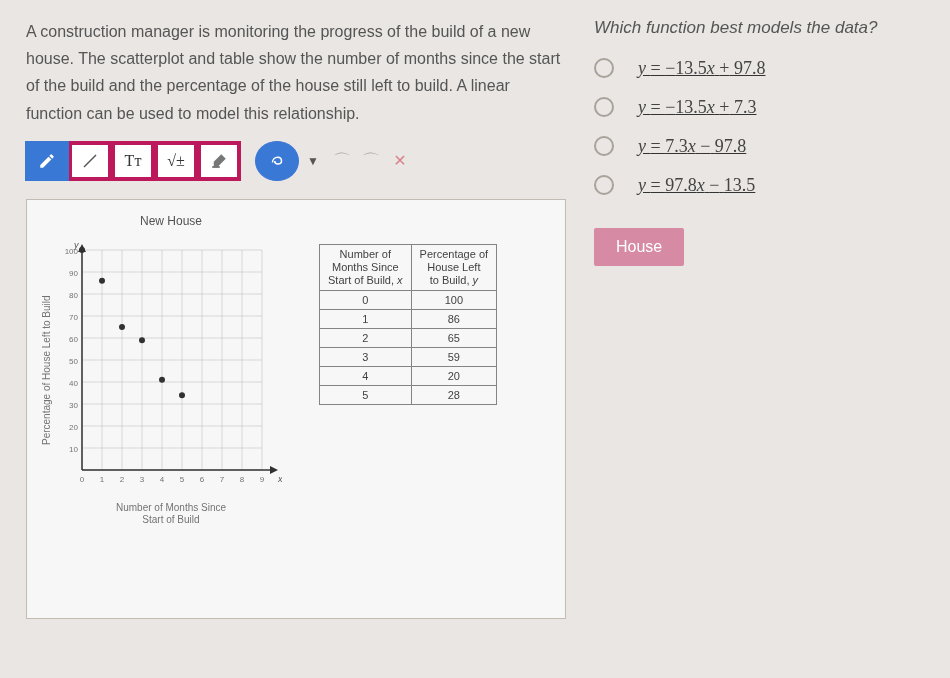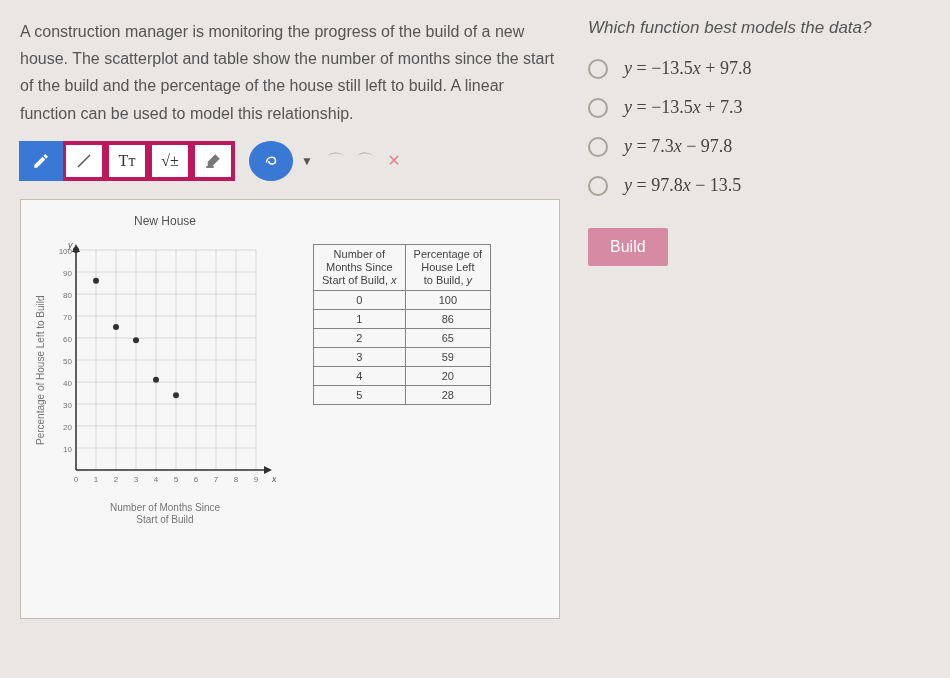--- a/index.html
+++ b/index.html
@@ -4,21 +4,21 @@
 <style>
   * { box-sizing: border-box; margin: 0; padding: 0; }
   body {
     font-family: Arial, Helvetica, sans-serif;
     background: #e9e6e3;
     width: 950px;
     height: 678px;
     overflow: hidden;
     color: #333;
   }
-  .container { display: flex; padding: 18px 20px; gap: 28px; }
+  .container { display: flex; padding: 18px 26px; gap: 28px; }
   .left { flex: 0 0 540px; }
   .right { flex: 1; }
   .problem-text {
     font-size: 16px;
     line-height: 1.7;
     color: #555;
     margin-bottom: 14px;
   }
   .question-text {
     font-size: 17px;
@@ -109,24 +109,25 @@
     padding: 3px 8px;
     text-align: center;
   }
   .data-table th {
     font-weight: normal;
     line-height: 1.2;
   }
   .options { margin-top: 4px; }
   .option {
     display: flex;
-    align-items: center;
-    gap: 16px;
+    align-items: flex-start;
+    gap: 24px;
     margin-bottom: 18px;
     cursor: pointer;
+    text-decoration: underline;
   }
   .radio {
     width: 20px; height: 20px;
     border: 2px solid #a8a29a;
     border-radius: 50%;
     flex-shrink: 0;
   }
   .option-label {
     font-family: 'Times New Roman', serif;
     font-style: italic;
@@ -313,15 +314,15 @@
         </div>
         <div class="option">
           <span class="radio"></span>
           <span class="option-label"><i>y</i> <span class="rm"> = </span> <span class="rm">7.3</span><i>x</i> <span class="rm">−</span> <span class="rm">97.8</span></span>
         </div>
         <div class="option">
           <span class="radio"></span>
           <span class="option-label"><i>y</i> <span class="rm"> = </span> <span class="rm">97.8</span><i>x</i> <span class="rm">−</span> <span class="rm">13.5</span></span>
         </div>
       </div>
-    <button class="submit-btn">Build</button>
+    <button class="submit-btn">House</button>
   </div>
 </div>
 
 </body></html>

